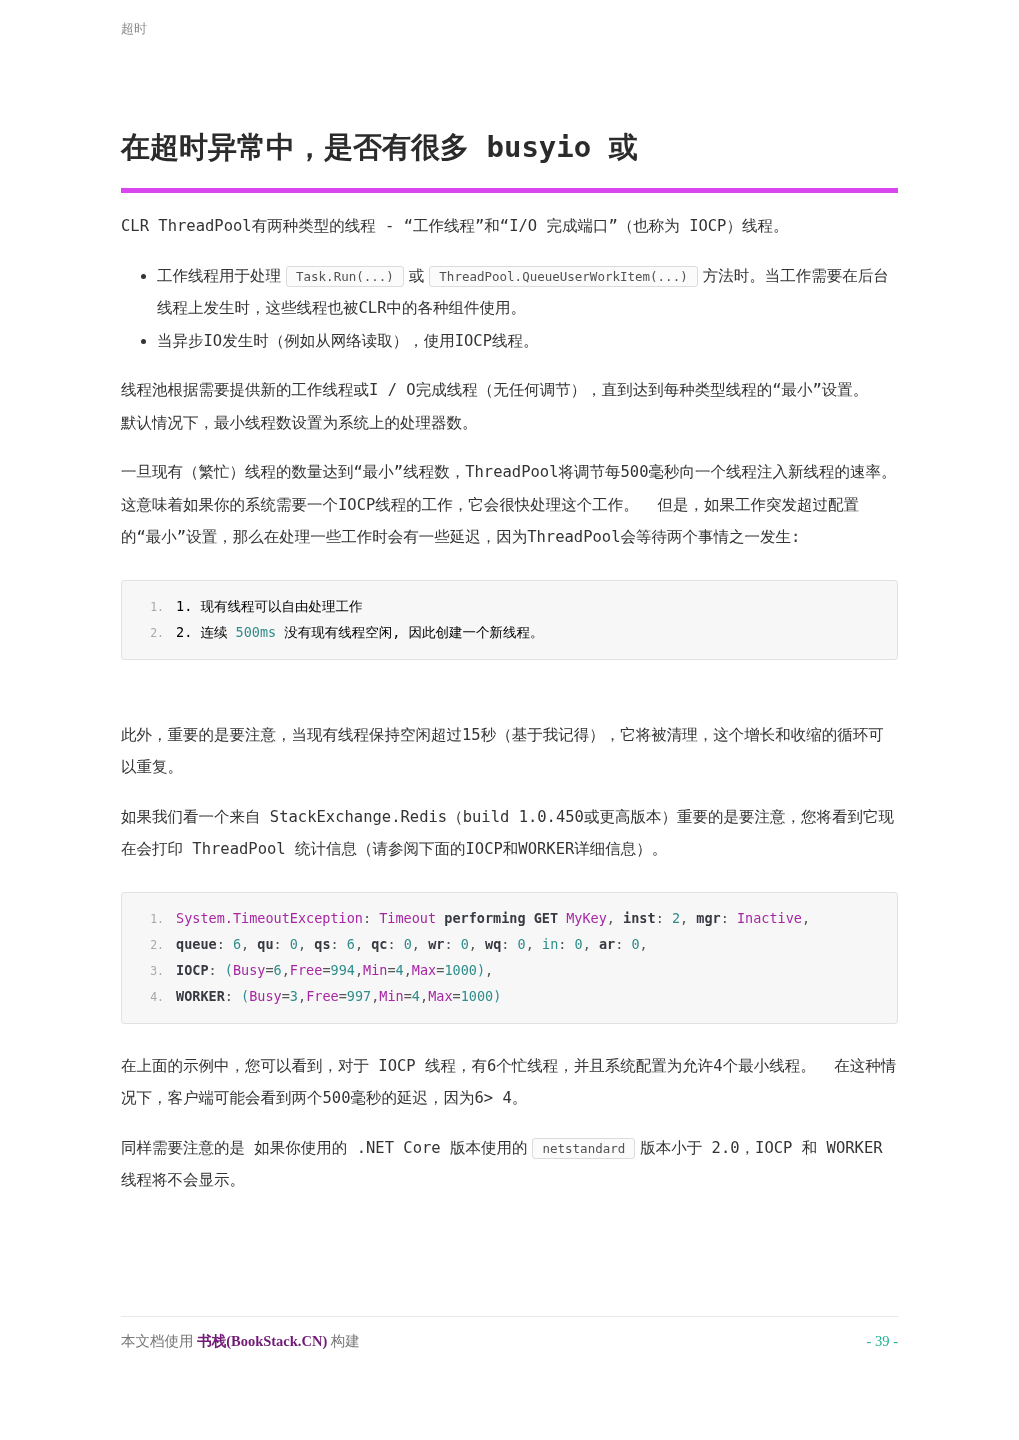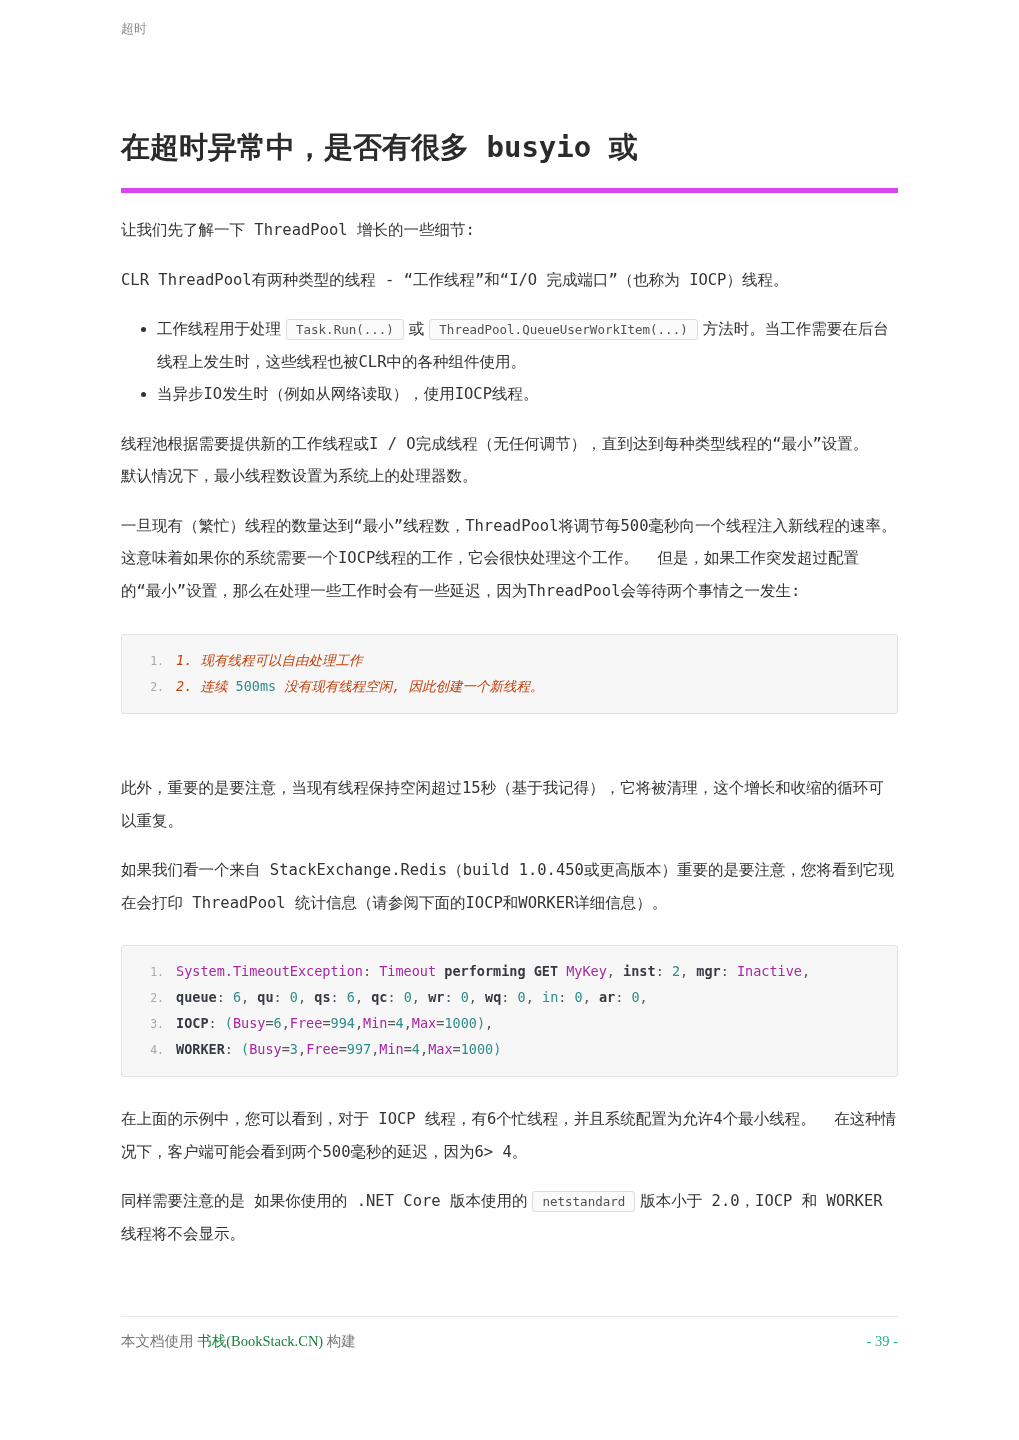--- a/index.html
+++ b/index.html
@@ -71,59 +71,58 @@
     font-size: 13.5px;
   }
   .code-line .ln {
     flex: none;
     width: 26px;
     margin-right: 12px;
     text-align: right;
     color: #a8a8a8;
     font-size: 11.5px;
   }
-  .tok-o { color: #c2410c; font-style: italic; }
+  .tok-o { color: #000000; }
   .tok-t { color: #2e8c8a; }
   .tok-p { color: #a626a4; }
   .tok-d { color: #555555; }
   .tok-b { color: #383a42; font-weight: bold; }
   .page-footer {
     position: absolute;
     top: 1316px;
     left: 121px;
     width: 777px;
     border-top: 1px solid #e8e8e8;
     padding-top: 15px;
     display: flex;
     justify-content: space-between;
     align-items: baseline;
     font-family: "Liberation Serif", "DejaVu Serif", serif;
     font-size: 14.5px;
     color: #777777;
   }
   .footer-brand {
-    color: #15803d;
-    font-weight: normal;
+    color: #701a75;
+    font-weight: bold;
   }
   .page-number {
     color: #1cb394;
   }
 </style>
 </head>
 <body>
 
 <div class="container">
 
   <div class="doc-header">
     <span>超时</span>
   </div>
 
   <h1 class="page-title"><span>在超时异常中，是否有很多 busyio 或</span><br></h1>
 
-  <p class="body-text first-para">让我们先了解一下 ThreadPool 增长的一些细节:</p>
 
   <p class="body-text">CLR ThreadPool有两种类型的线程 - “工作线程”和“I/O 完成端口”（也称为 IOCP）线程。</p>
 
   <ul class="bullet-list">
     <li><span>工作线程用于处理</span><code class="inline-code">Task.Run(...)</code><span>或</span><code class="inline-code">ThreadPool.QueueUserWorkItem(...)</code><span>方法时。当工作需要在后台线程上发生时，这些线程也被CLR中的各种组件使用。</span></li>
     <li>当异步IO发生时（例如从网络读取），使用IOCP线程。</li>
   </ul>
 
   <p class="body-text">线程池根据需要提供新的工作线程或I / O完成线程（无任何调节），直到达到每种类型线程的“最小”设置。  默认情况下，最小线程数设置为系统上的处理器数。</p>
 

